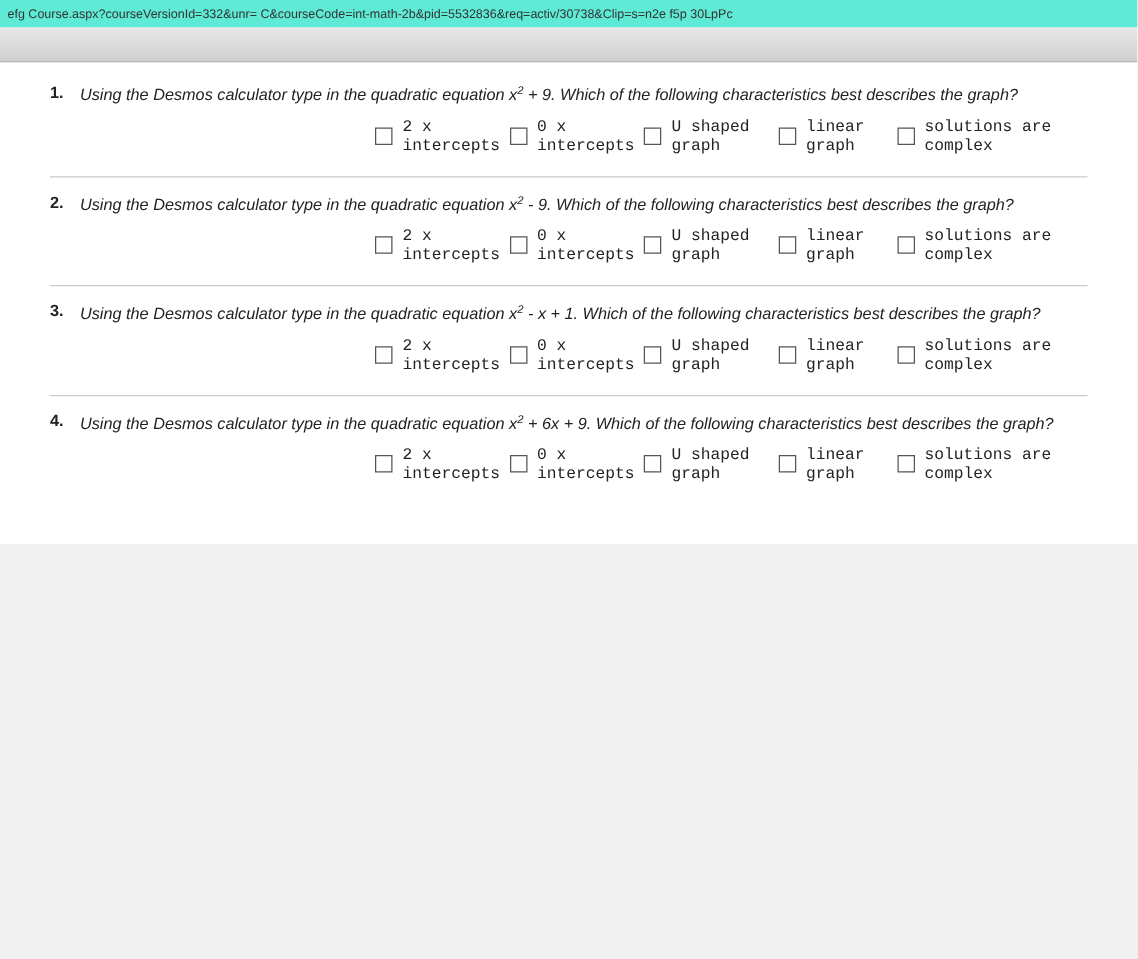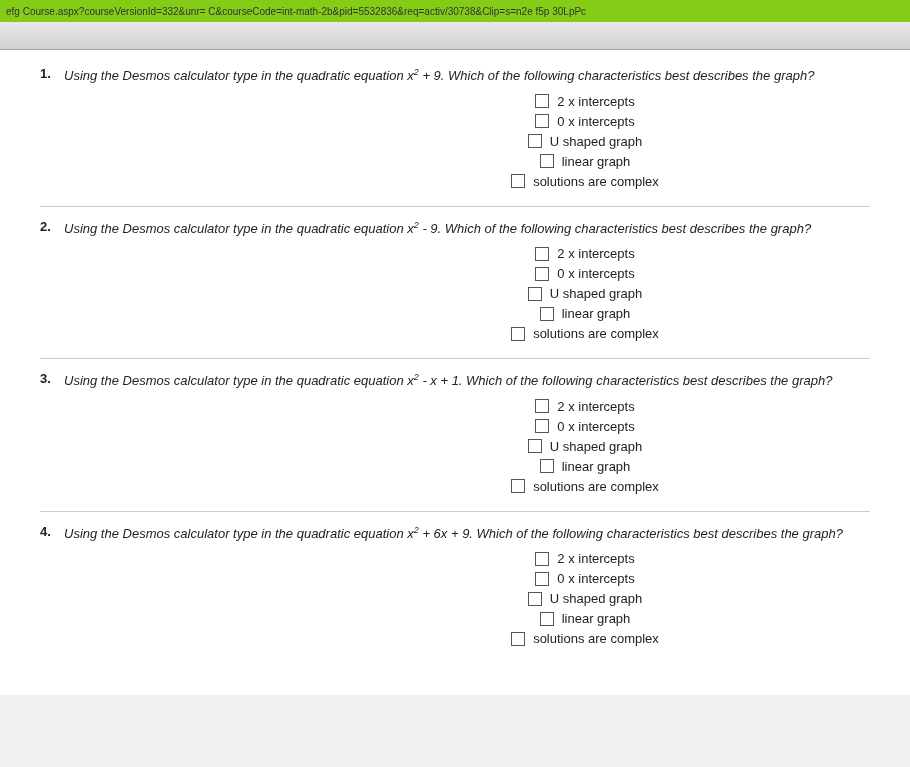--- a/index.html
+++ b/index.html
@@ -11,21 +11,21 @@
     body {
       font-family: Arial, sans-serif;
       background-color: #f0f0f0;
       width: 910px;
       min-height: 767px;
       font-size: 13px;
       color: #222;
     }
 
     .url-bar {
-      background-color: #84cc16;
+      background-color: #5eead4;
       height: 22px;
       display: flex;
       align-items: center;
       padding: 0 6px;
       font-size: 10px;
       color: #333;
       overflow: hidden;
       white-space: nowrap;
     }
 
@@ -69,24 +69,25 @@
       flex: 1;
       font-style: italic;
     }
 
     .question-text sup {
       font-size: 9px;
     }
 
     .options-area {
       display: flex;
-      flex-direction: column;
-      align-items: center;
+      flex-direction: row;
+      align-items: flex-end;
       margin-left: 260px;
       margin-top: 4px;
+      font-family: Liberation Mono, monospace;
     }
 
     .option-item {
       display: flex;
       align-items: center;
       margin-bottom: 5px;
       cursor: pointer;
     }
 
     .option-checkbox {

